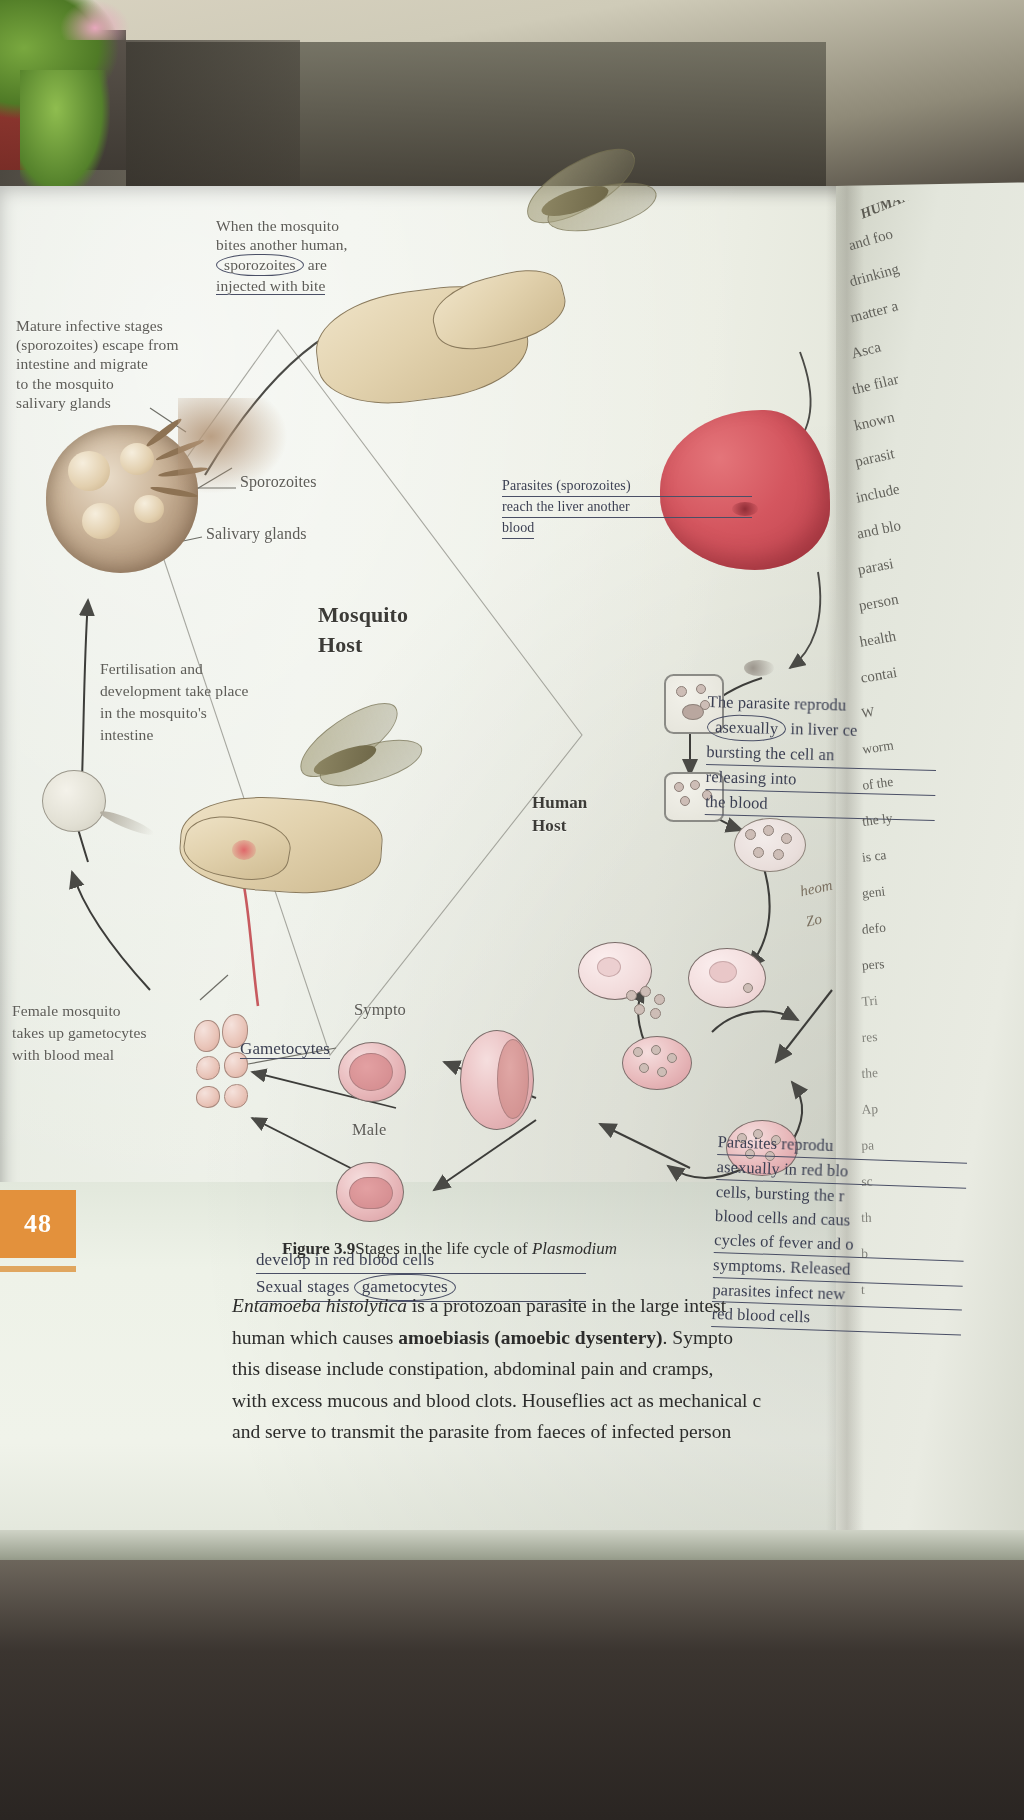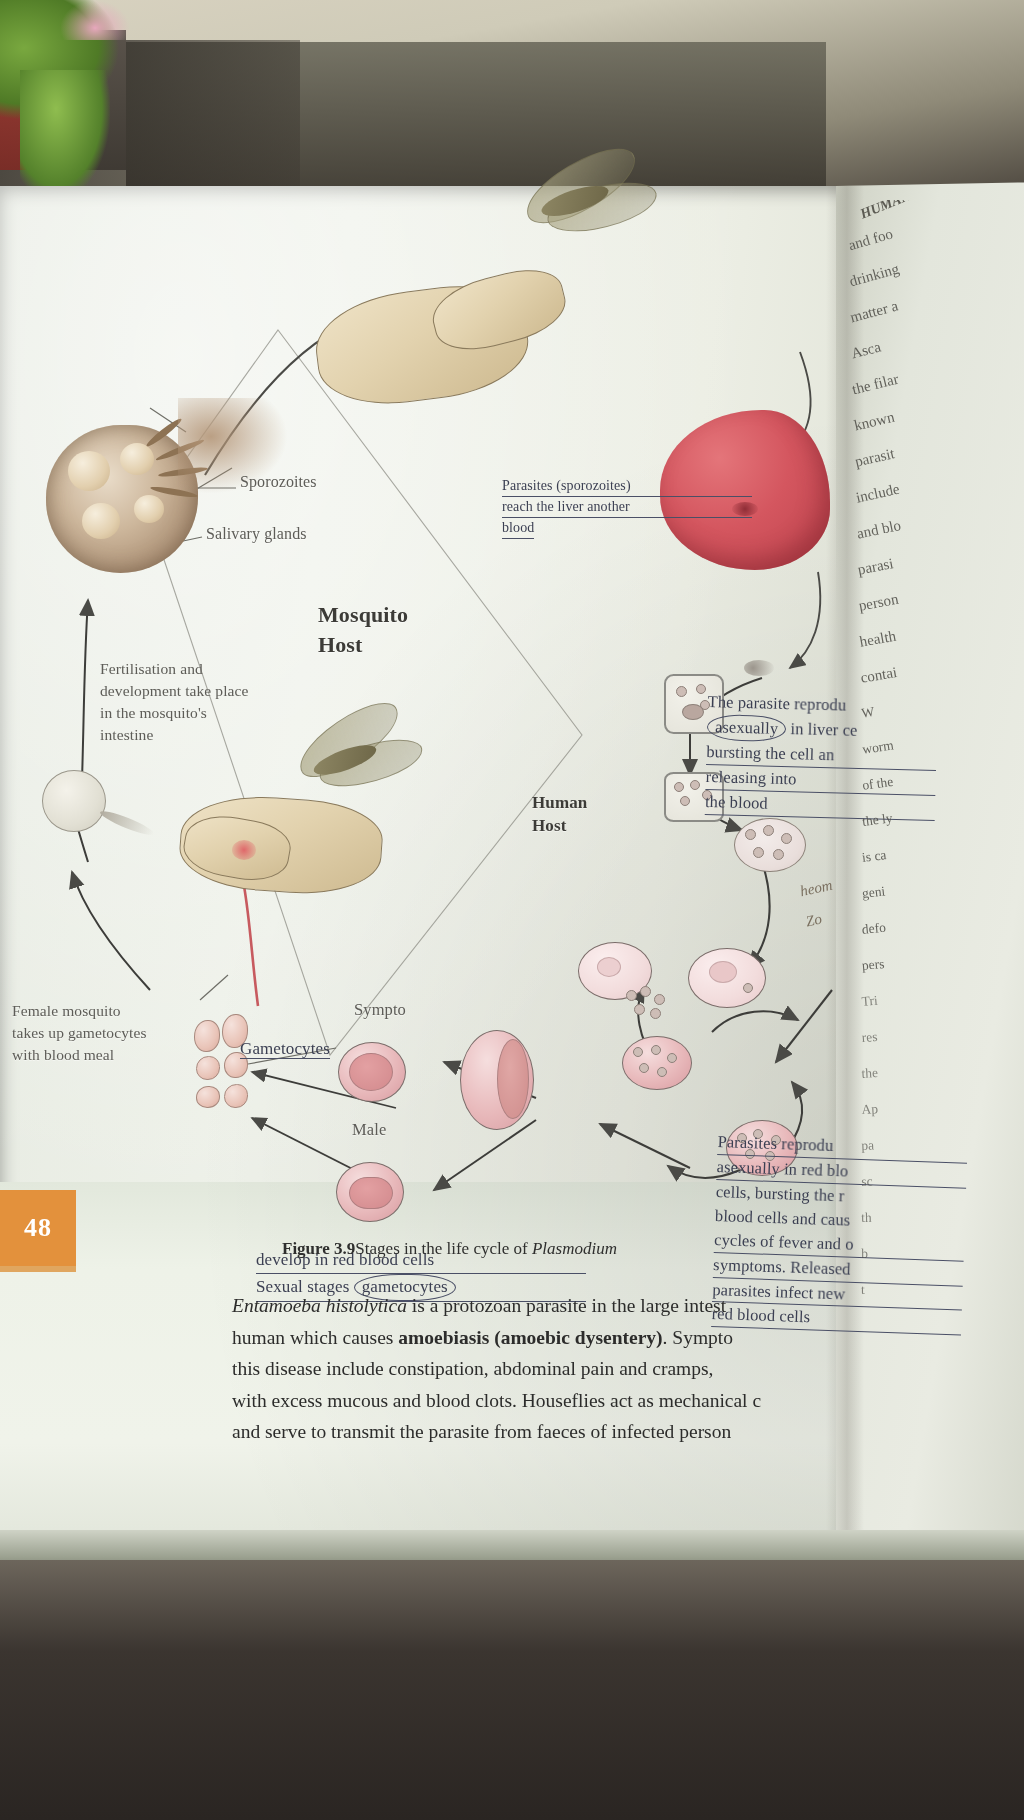--- a/index.html
+++ b/index.html
@@ -44,21 +44,21 @@
   .page-bottom-shadow{position:absolute;left:0;top:1560px;width:1024px;height:260px;
       background:linear-gradient(180deg,#6d665c 0%,#3b3530 35%,#2a2522 100%);}
   .page-bottom-edge{position:absolute;left:0;top:1530px;width:1024px;height:46px;
       background:linear-gradient(180deg,#cfd3c6,#9aa08f 60%,#6e7163);}
 
   
   .caption-band{position:absolute;left:0;top:1182px;width:1024px;height:348px;
       background:linear-gradient(180deg,#e2e8dc 0%,#eef2e8 25%,#f0f3ea 75%,#e4e8dd 100%);}
 
   
-  .pagenum{position:absolute;left:0;top:1190px;width:76px;height:76px;
+  .pagenum{position:absolute;left:0;top:1190px;width:76px;height:68px;
       background:#e3913c;display:flex;align-items:center;justify-content:center;
       color:#fff;font:700 26px/1 "Liberation Serif",serif;letter-spacing:1px;}
   .pagerule{position:absolute;left:0;top:1266px;width:76px;height:6px;background:#e0a65f;}
 
   .lbl{position:absolute;color:#5d5c57;font-family:"Liberation Serif",serif;
        line-height:1.24;letter-spacing:.1px;text-shadow:0 1px 0 rgba(255,255,255,.5);}
   .lbl.ink{color:#3b3f52;text-shadow:none;}
   .bold{font-weight:700;color:#3c3b37;}
 
   .u{border-bottom:1.4px solid #4a4f66;padding-bottom:0px;}
@@ -310,21 +310,30 @@
 
   <div>
     <div class="gam" style="left:194px;top:1020px;width:24px;height:30px"></div>
     <div class="gam" style="left:222px;top:1014px;width:24px;height:32px"></div>
     <div class="gam" style="left:196px;top:1056px;width:22px;height:22px"></div>
     <div class="gam" style="left:224px;top:1052px;width:22px;height:24px"></div>
     <div class="gam" style="left:196px;top:1086px;width:22px;height:20px"></div>
     <div class="gam" style="left:224px;top:1084px;width:22px;height:22px"></div>
   </div>
 
-
+  <div class="lbl" style="left:216px;top:216px;width:210px;font-size:15.5px">
+    <div></div>
+    <span id="when-bites" style="white-space:pre-line"><div>When the mosquito</div><div>bites another human,</div><div><span class="circ">sporozoites</span> are</div><div><span class="u">injected with bite</span></div></span>
+  </div>
+
+  <div class="lbl" style="left:16px;top:316px;width:240px;font-size:15.5px;white-space:pre-line">Mature infective stages
+(sporozoites) escape from
+intestine and migrate
+to the mosquito
+salivary glands</div>
 
   <div class="lbl" style="left:240px;top:472px;font-size:16px">Sporozoites</div>
 
   <div class="lbl" style="left:206px;top:524px;font-size:16px">Salivary glands</div>
 
   <div class="lbl bold" style="left:318px;top:600px;font-size:22px;line-height:1.35">
     <div>Mosquito</div>
     <div>Host</div>
   </div>
 

